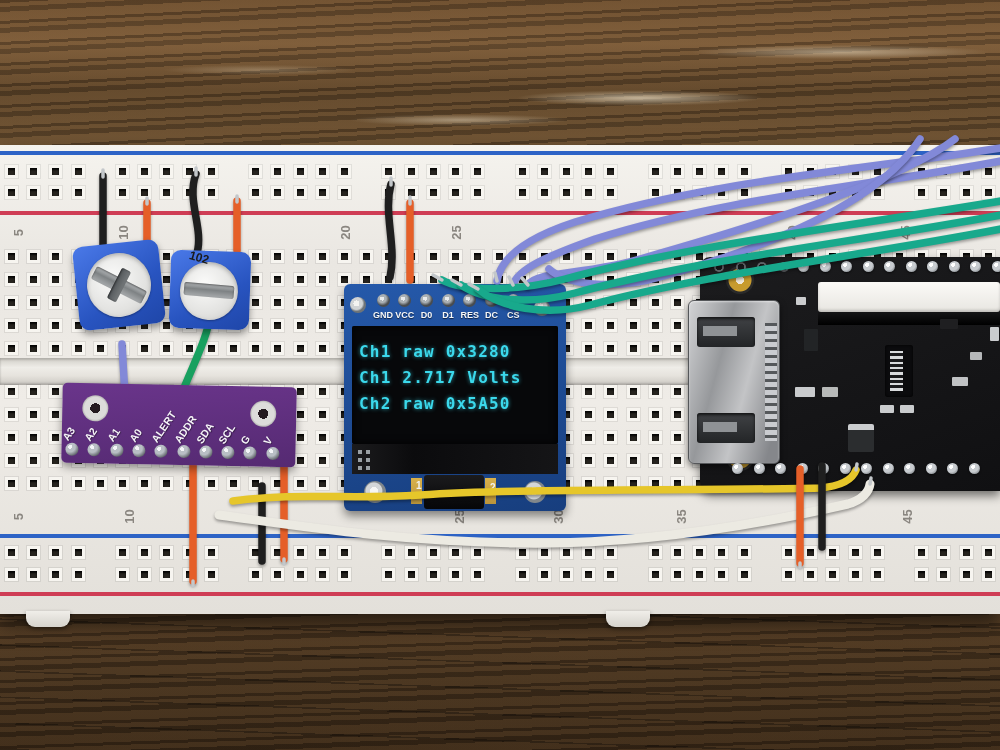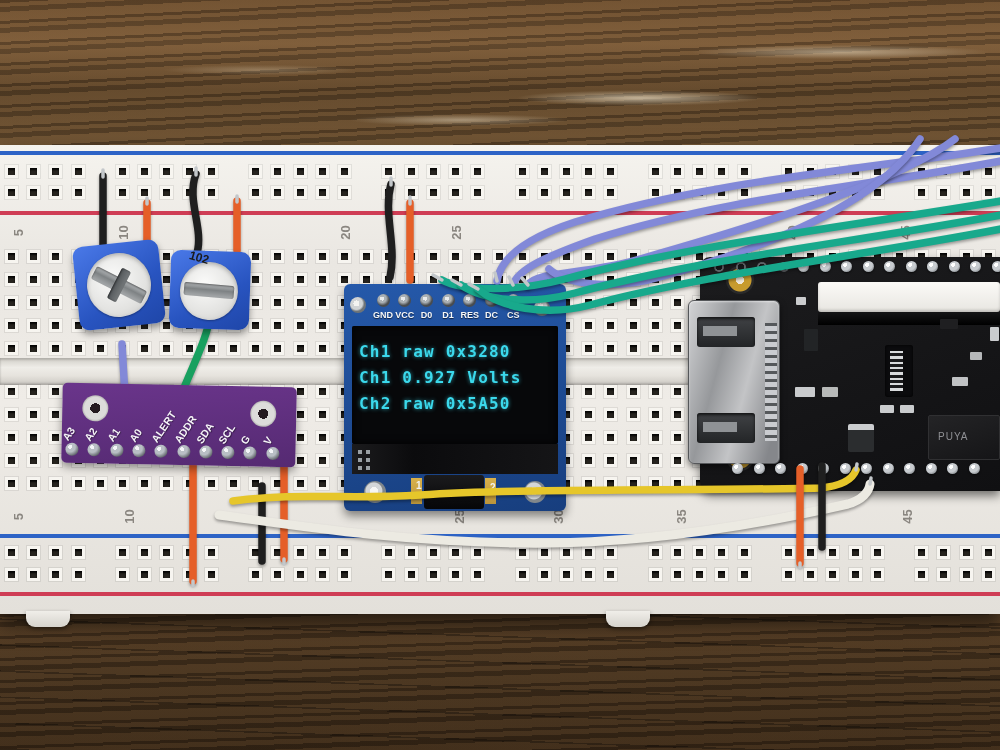--- a/index.html
+++ b/index.html
@@ -816,21 +816,21 @@
       <span class="alabel" style="left: 186.4px; top: 48px;">G</span>
       <i class="apin" style="left: 204.7px; top: 60px;"></i>
       <span class="alabel" style="left: 208.7px; top: 48px;">V</span>
     </div>
 
   <div class="oled">
     <div class="chole" style="left:6px;top:13px"></div>
     <div class="chole" style="left:190px;top:16px"></div>
     <div class="screen">
         <div class="sline" style="top: 16px; color: rgb(59, 217, 236); text-shadow: rgba(59, 217, 236, 0.69) 0px 0px 4px;">Ch1 raw 0x3280</div>
-        <div class="sline" style="top: 42px; color: rgb(59, 217, 236); text-shadow: rgba(59, 217, 236, 0.69) 0px 0px 4px;">Ch1 0.927 Volts</div>
+        <div class="sline" style="top: 42px; color: rgb(59, 217, 236); text-shadow: rgba(59, 217, 236, 0.69) 0px 0px 4px;">Ch1 2.717 Volts</div>
         <div class="sline" style="top: 68px; color: rgb(59, 217, 236); text-shadow: rgba(59, 217, 236, 0.69) 0px 0px 4px;">Ch2 raw 0x5A50</div>
       </div>
     <div class="flexc">
       <i class="fdot" style="left:6px;top:6px"></i>
         <i class="fdot" style="left:14px;top:6px"></i>
       <i class="fdot" style="left:6px;top:14px"></i>
         <i class="fdot" style="left:14px;top:14px"></i>
       <i class="fdot" style="left:6px;top:22px"></i>
         <i class="fdot" style="left:14px;top:22px"></i>
     </div>
@@ -867,23 +867,20 @@
       <div class="hslot" style="top:112px">
           <i></i>
         </div>
       <div class="hcomb"></div>
     </div>
     <div class="fpc"></div>
     <div class="fpclatch"></div>
     <div class="conn8">
         <i></i>
       </div>
-    <div class="chip">
-      <span class="chiplabel">PUYA</span>
-    </div>
     <div class="xtal"></div>
     <div class="smd" style="left:95px;top:130px;width:20px;height:10px;background:#c9cbcd"></div>
     <div class="smd" style="left:122px;top:130px;width:16px;height:10px;background:#b8bab9"></div>
     <div class="smd" style="left:180px;top:148px;width:14px;height:8px;background:#caccce"></div>
     <div class="smd" style="left:200px;top:148px;width:14px;height:8px;background:#caccce"></div>
     <div class="smd" style="left:252px;top:120px;width:16px;height:9px;background:#c0c2c4"></div>
     <div class="smd" style="left:270px;top:95px;width:12px;height:8px;background:#b5b7b9"></div>
     <div class="smd" style="left:240px;top:62px;width:18px;height:10px;background:#1f1f21"></div>
     <div class="smd" style="left:104px;top:72px;width:14px;height:22px;background:#222426"></div>
     <div class="smd" style="left:96px;top:40px;width:10px;height:8px;background:#caccce"></div>

